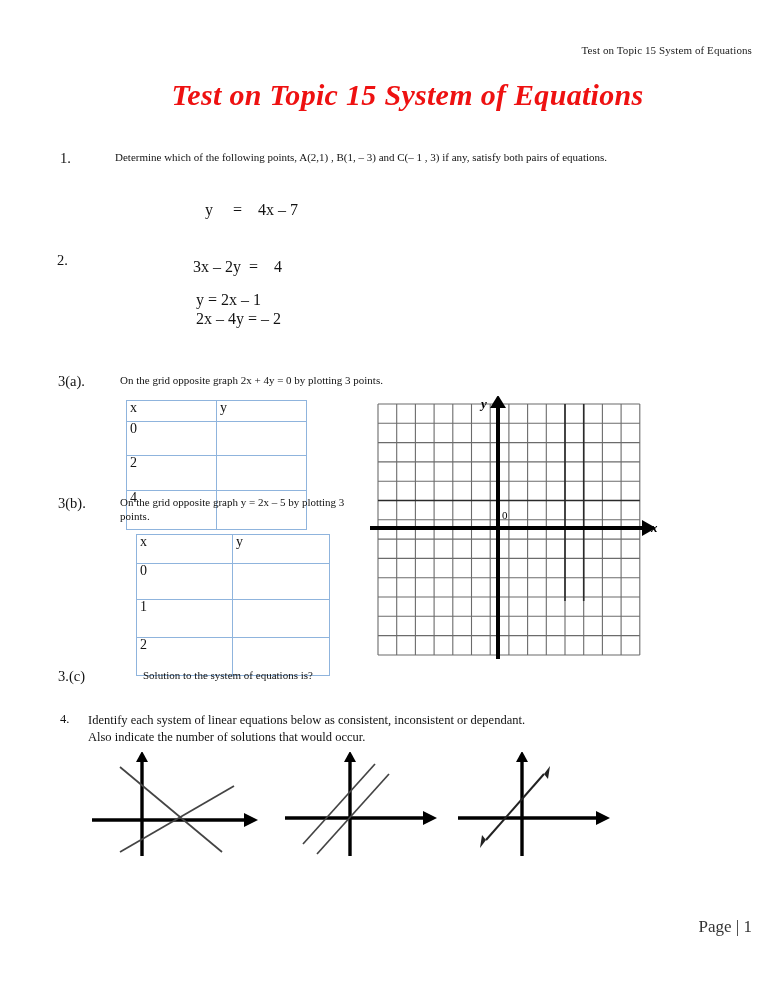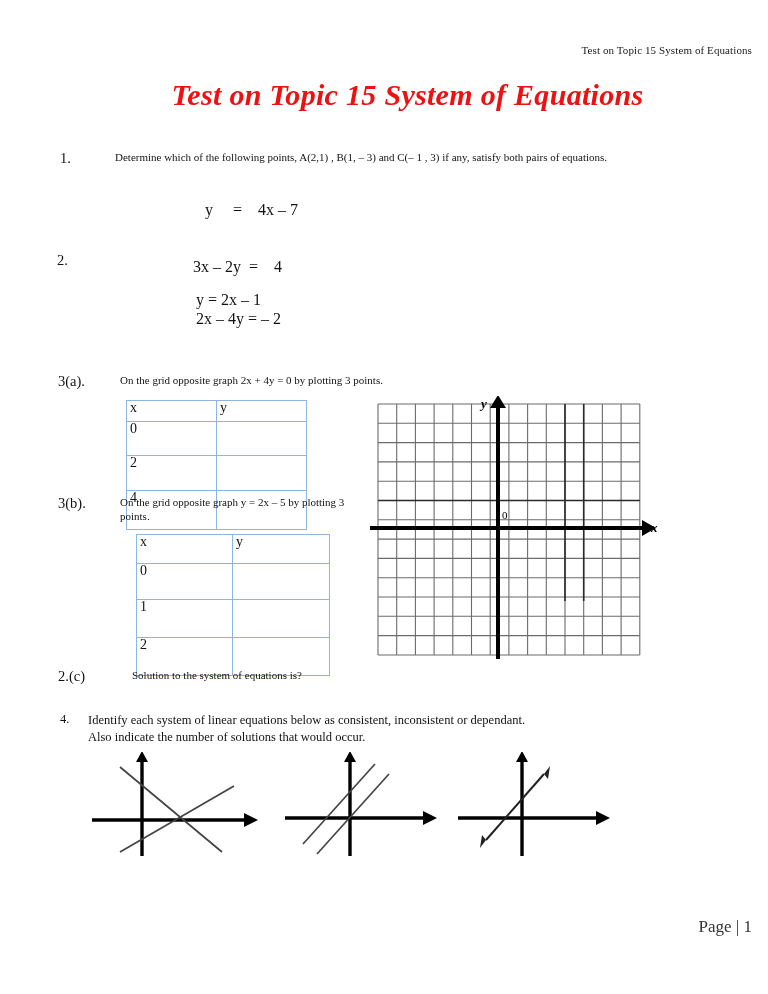--- a/index.html
+++ b/index.html
@@ -176,22 +176,22 @@
       <td style="height:37px;">1</td>
       <td class="sep" style="height:37px;"></td>
     </tr>
     <tr>
       <td style="height:37px;">2</td>
       <td class="sep" style="height:37px;"></td>
     </tr>
   </tbody>
     </table>
 
-  <div class="qnum" style="left:58px; top:668px; z-index:6;">2.(c)</div>
-  <div class="qtext" style="left:132px; top:668px; width:300px; z-index:6;">Solution to the system of equations is?</div>
+  <div class="qnum" style="left:58px; top:668px; z-index:6;">3.(c)</div>
+  <div class="qtext" style="left:143px; top:668px; width:300px; z-index:6;">Solution to the system of equations is?</div>
 
   <div class="graph-wrap">
     <svg width="290" height="270" viewBox="0 0 290 270">
 
       <g stroke="#6b6b6b" stroke-width="1.1" fill="none">
         <line x1="8" y1="8" x2="8" y2="259"></line>
         <line x1="26.7" y1="8" x2="26.7" y2="259"></line>
         <line x1="45.4" y1="8" x2="45.4" y2="259"></line>
         <line x1="64.1" y1="8" x2="64.1" y2="259"></line>
         <line x1="82.8" y1="8" x2="82.8" y2="259"></line>

